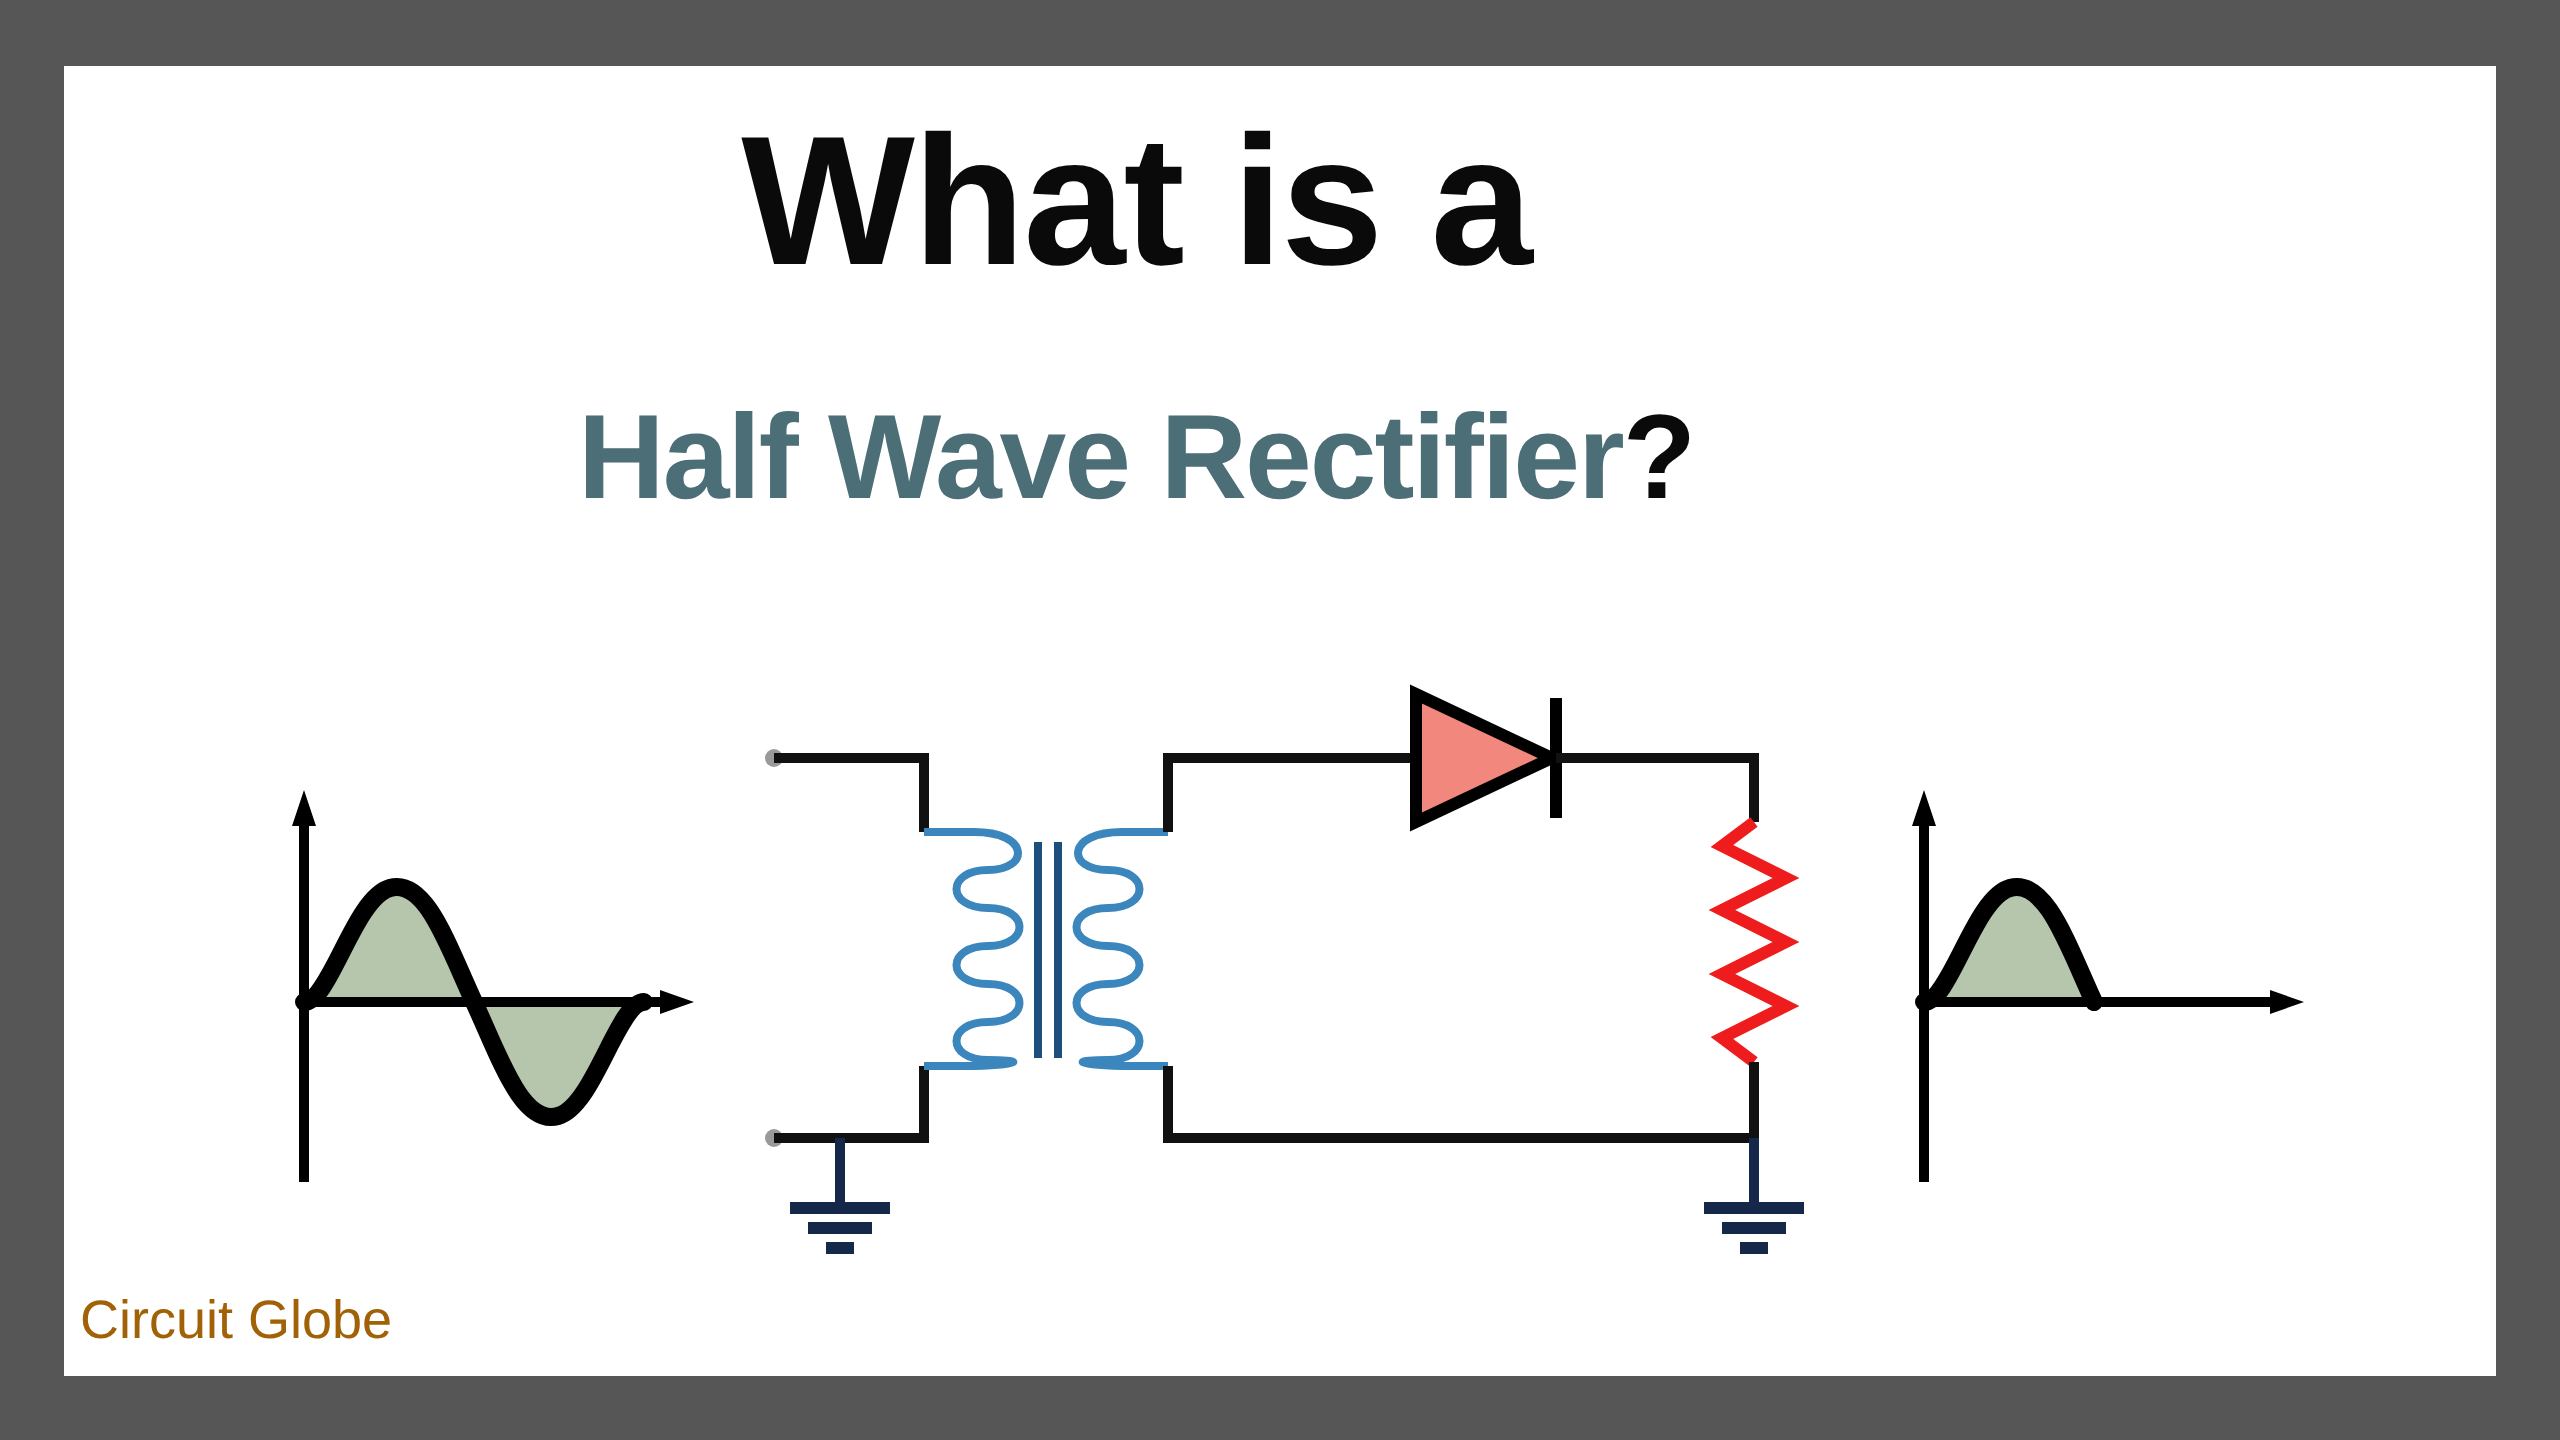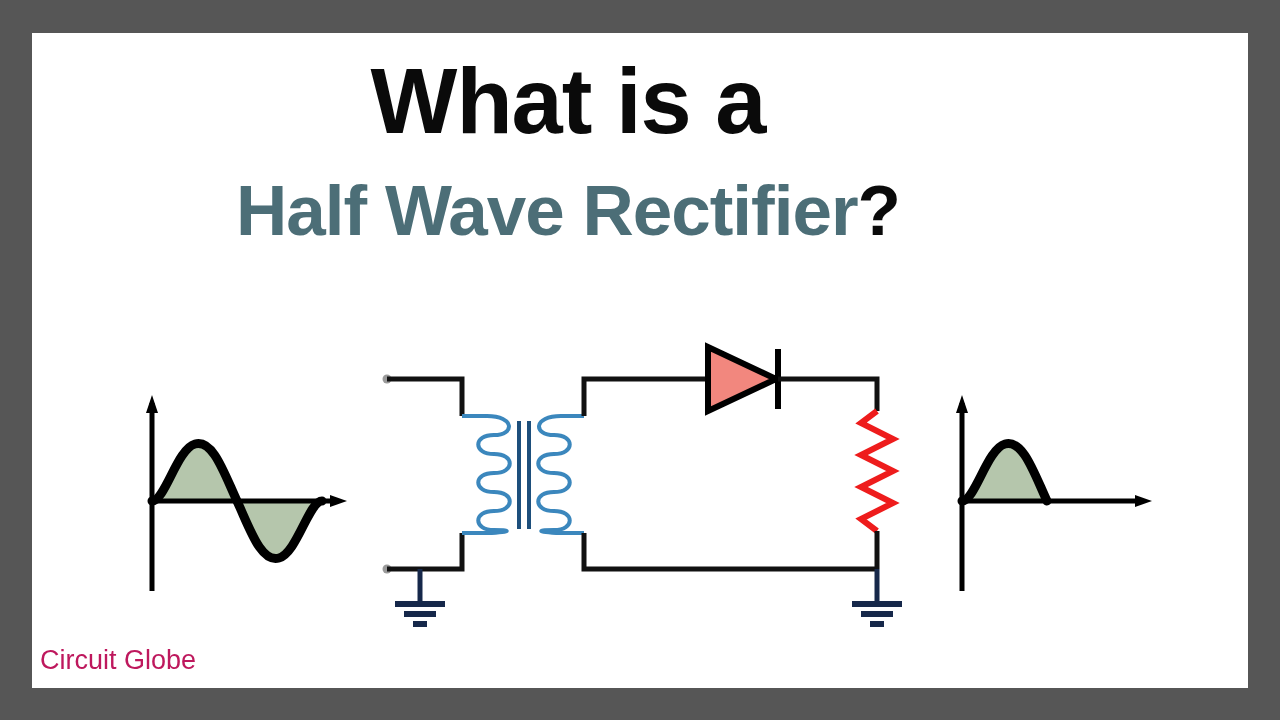--- a/index.html
+++ b/index.html
@@ -37,24 +37,24 @@
   }
   #title-line-1 {
     font-size: 92px;
     font-weight: bold;
     color: #0a0a0a;
     line-height: 1.0;
     margin-top: 22px;
     letter-spacing: -1px;
   }
   #title-line-2 {
-    font-size: 71px;
+    font-size: 60px;
     font-weight: bold;
     line-height: 1.0;
-    margin-top: 28px;
+    margin-top: 52px;
     letter-spacing: -1px;
     white-space: nowrap;
   }
   .title-main {
     color: #4c6e77;
   }
   .title-qmark {
     color: #0a0a0a;
   }
   #graphics-area {
@@ -63,21 +63,21 @@
     top: 300px;
     width: 1216px;
     height: 300px;
   }
   .svg-holder { display: block; }
   #watermark {
     position: absolute;
     left: 8px;
     bottom: 12px;
     font-size: 27px;
-    color: #be185d;
+    color: #a16207;
     font-family: "Liberation Sans", sans-serif;
     margin-top: 26px;
   }
 </style>
 </head>
 <body>
 
 <div id="slide-frame">
 
   <div id="slide-panel">

